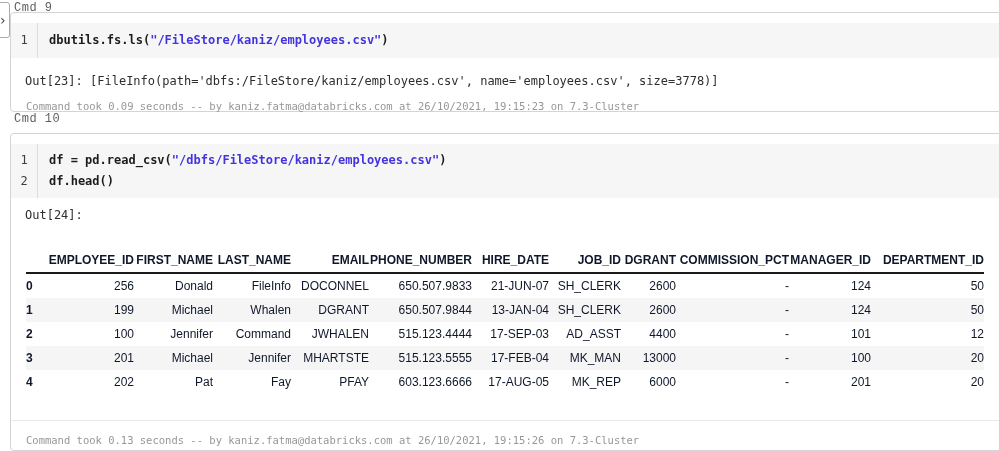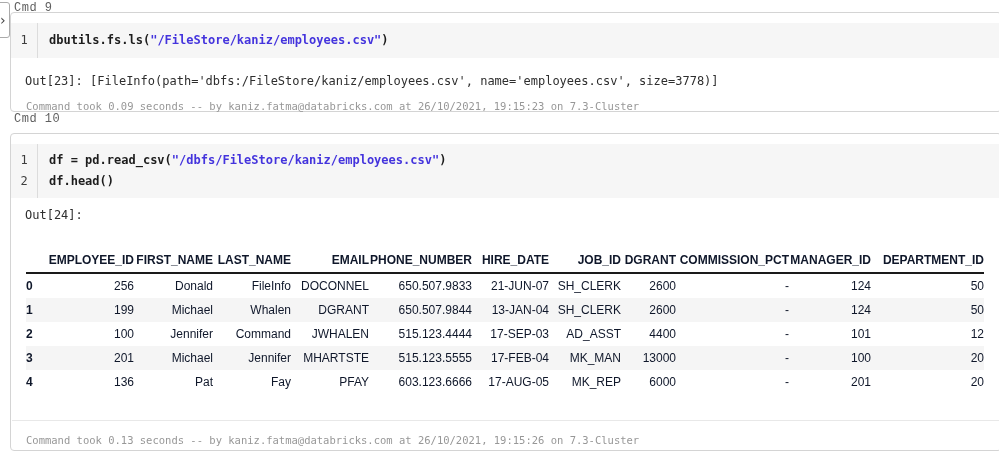--- a/index.html
+++ b/index.html
@@ -171,21 +171,21 @@
             <td>515.123.5555</td>
             <td>17-FEB-04</td>
             <td>MK_MAN</td>
             <td>13000</td>
             <td>-</td>
             <td>100</td>
             <td>20</td>
           </tr>
           <tr>
             <th>4</th>
-            <td>136</td>
+            <td>202</td>
             <td>Pat</td>
             <td>Fay</td>
             <td>PFAY</td>
             <td>603.123.6666</td>
             <td>17-AUG-05</td>
             <td>MK_REP</td>
             <td>6000</td>
             <td>-</td>
             <td>201</td>
             <td>20</td>

